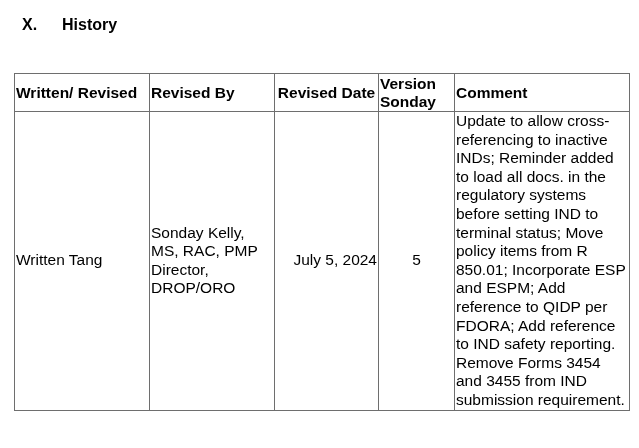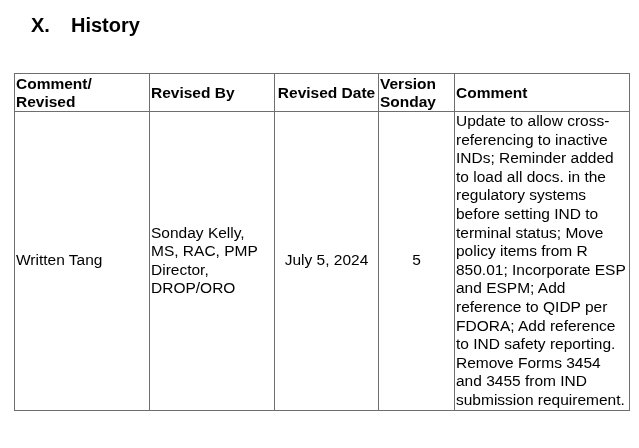--- a/index.html
+++ b/index.html
@@ -11,23 +11,23 @@
       width: 639px;
       height: 448px;
       position: relative;
       overflow: hidden;
       font-family: "Liberation Sans", sans-serif;
       color: #000000;
     }
     .section-heading {
       position: absolute;
       top: 15px;
-      left: 31px;
+      left: 22px;
       font-weight: bold;
-      font-size: 20px;
+      font-size: 16px;
       line-height: 20px;
       white-space: nowrap;
     }
     .section-heading .num {
       display: inline-block;
       width: 40px;
     }
     table.history {
       position: absolute;
       top: 73px;
@@ -52,34 +52,34 @@
       font-size: 15.5px;
       line-height: 18.6px;
     }
     .c-written { width: 132px; text-align: left; }
     .c-approved { width: 122px; text-align: left; }
     .c-date { width: 101px; text-align: center; }
     .c-version { width: 73px; text-align: left; }
     .c-comment { width: 172px; text-align: left; }
     td.c-version { text-align: center; }
     td.c-comment { text-align: left; padding-top: 1px; padding-bottom: 1px; margin-left: 18px; }
-    td.c-date { text-align: center; padding-left: 2px; }
+    td.c-date { text-align: right; padding-left: 2px; }
     th.c-date { text-align: center; }
   </style>
 </head>
 <body>
 
 <div class="section-heading">
   <span class="num">X.</span><span>History</span>
 </div>
 
 <table class="history">
   <thead>
     <tr>
-      <th class="c-written">Comment/ Revised</th>
+      <th class="c-written">Written/ Revised</th>
       <th class="c-approved">Revised By</th>
       <th class="c-date">Revised Date</th>
       <th class="c-version">Version Sonday</th>
       <th class="c-comment">Comment</th>
     </tr>
   </thead>
   <tbody>
     <tr>
       <td class="c-written">Written Tang</td>
       <td class="c-approved">Sonday Kelly, MS, RAC, PMP Director, DROP/ORO</td>

